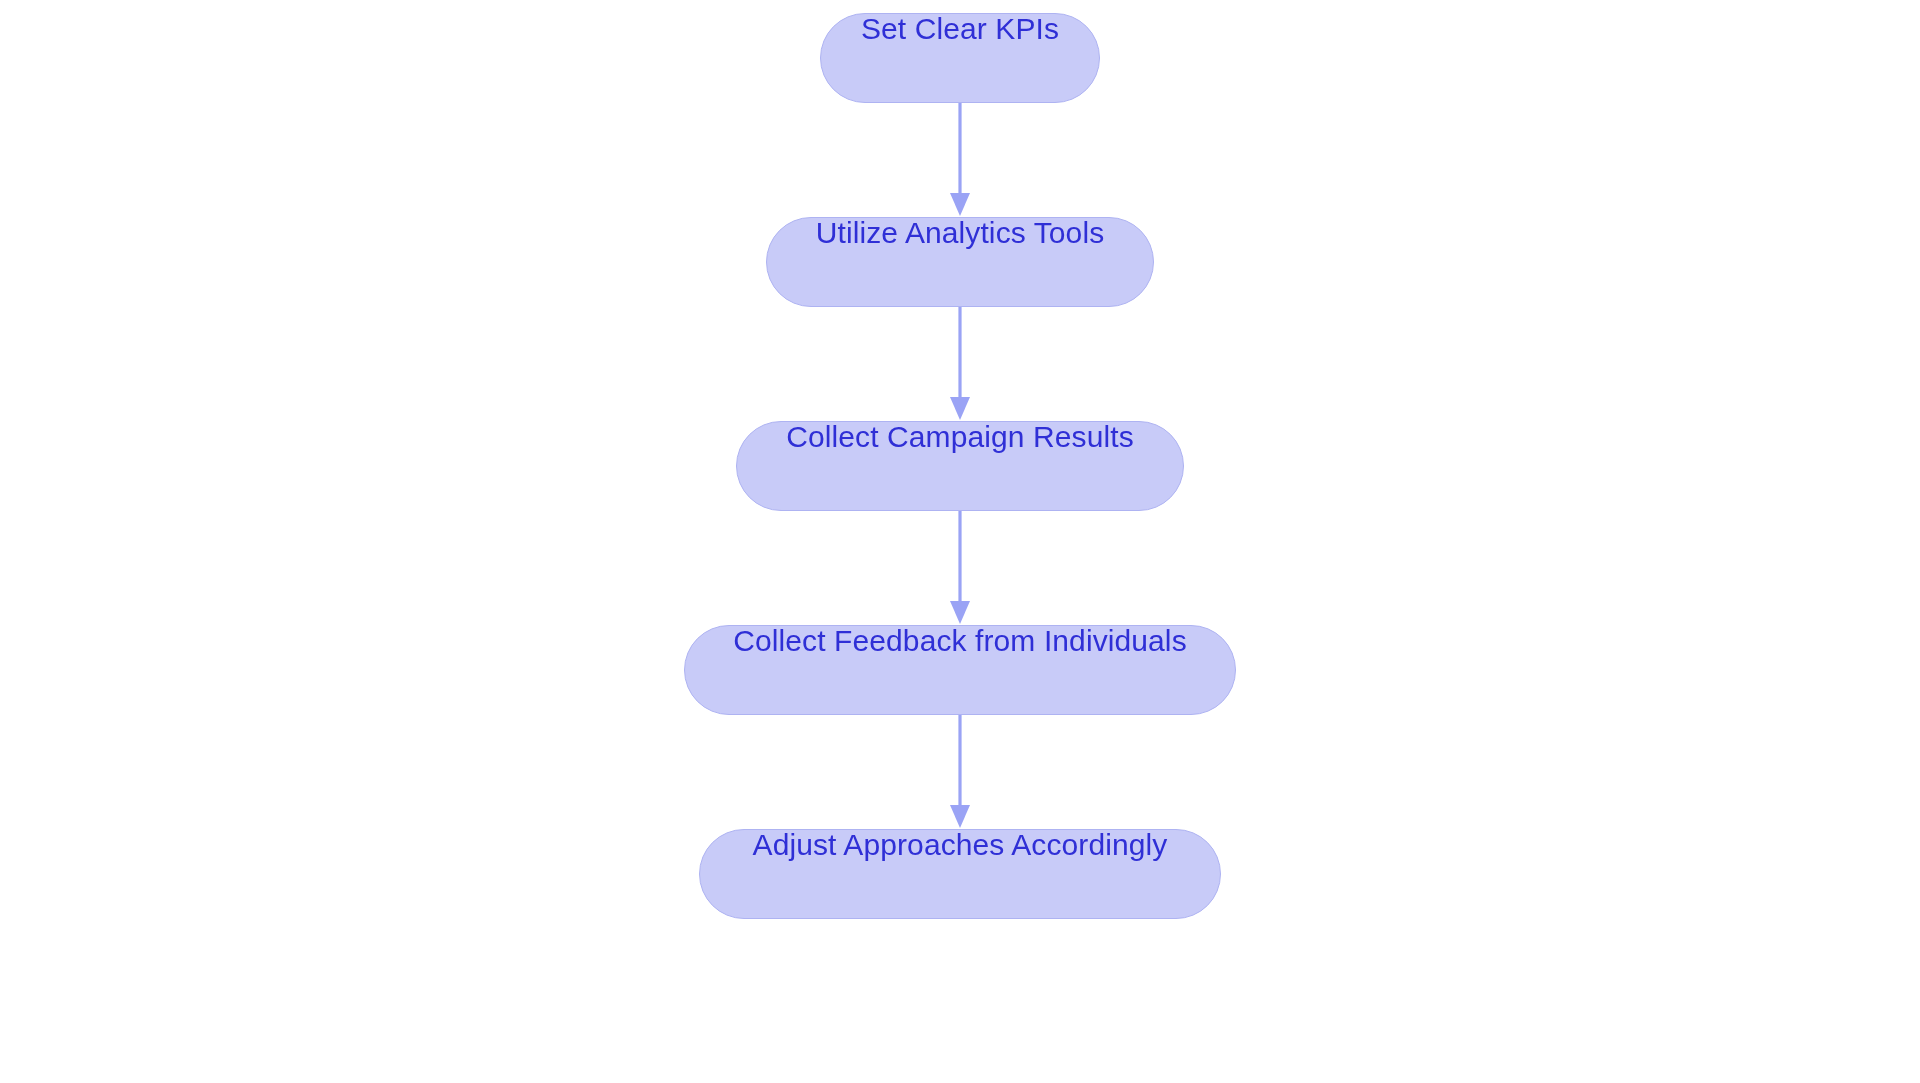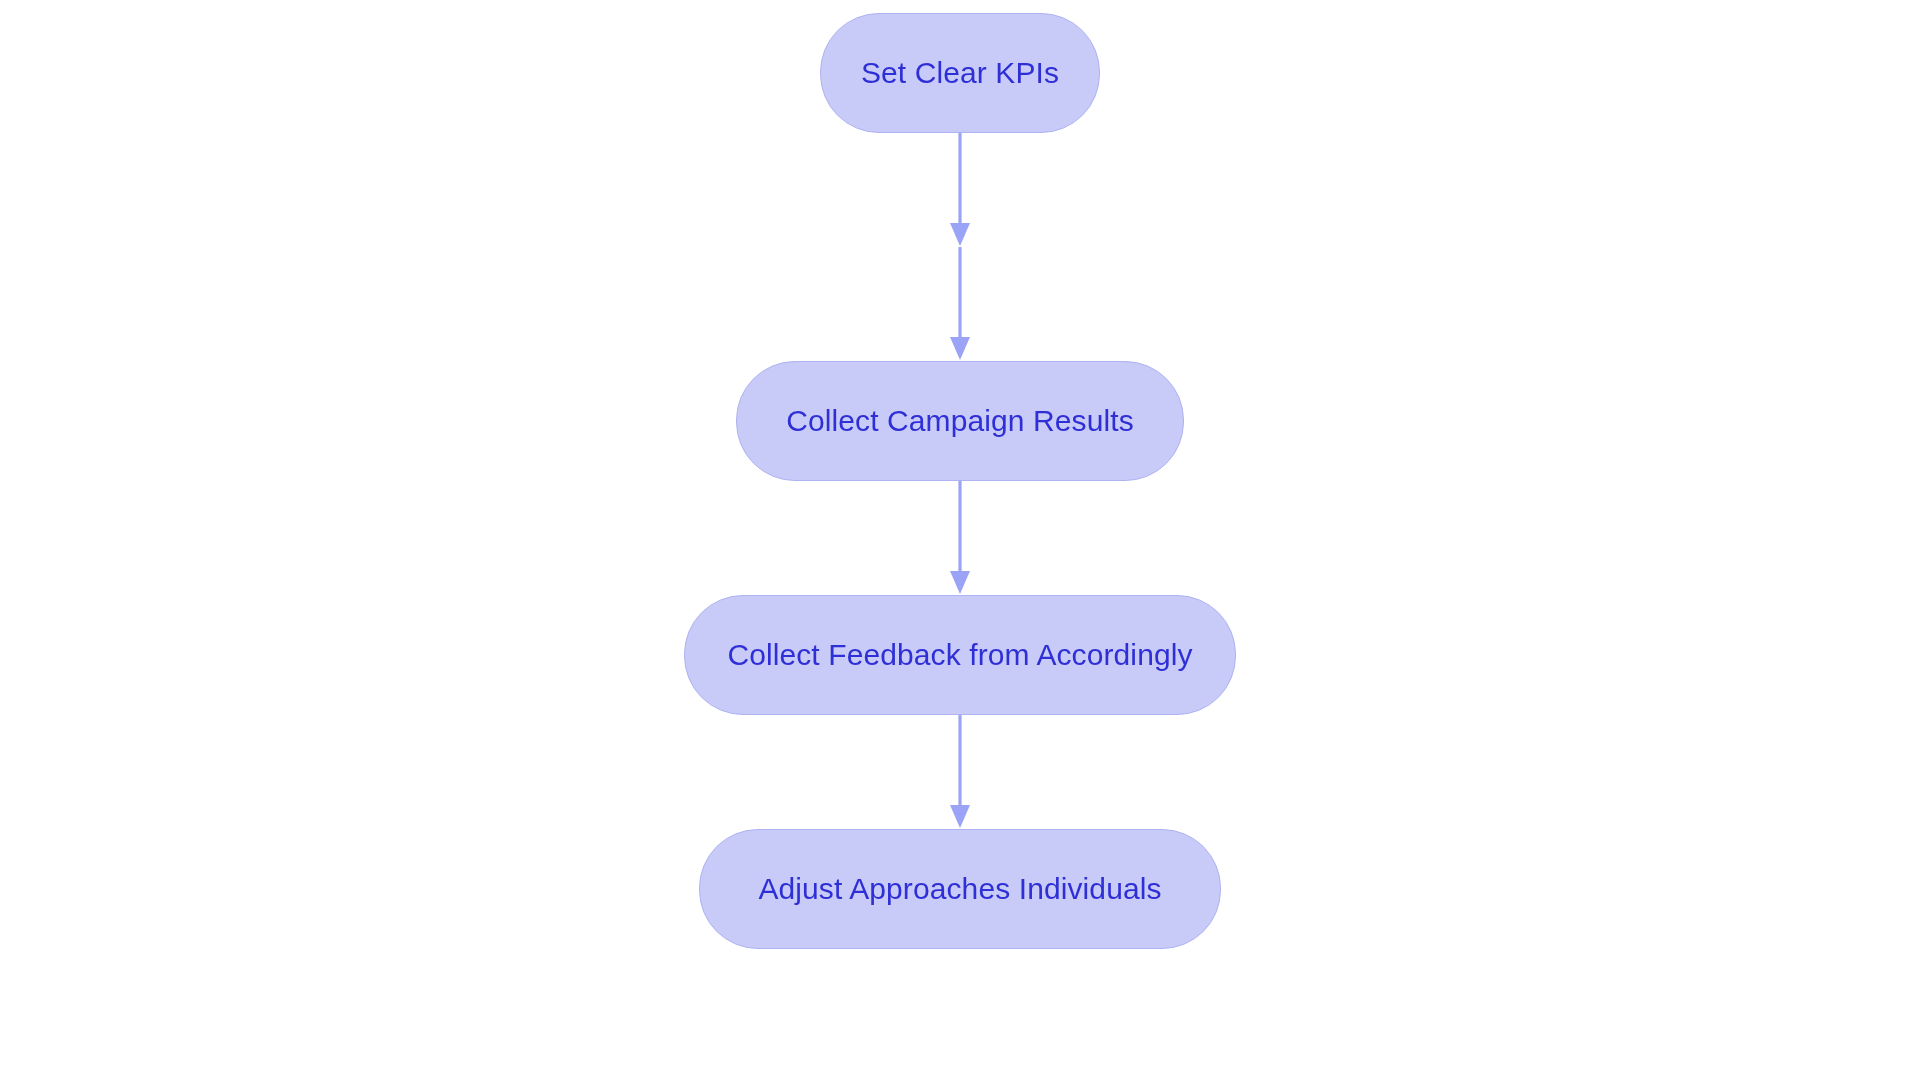--- a/index.html
+++ b/index.html
@@ -31,26 +31,26 @@
     display: flex;
     flex-direction: column;
     align-items: center;
     justify-content: flex-start;
     padding-top: 13px;
     box-sizing: border-box;
   }
 
   .flow-node {
     box-sizing: border-box;
-    height: 120px;
+    height: 90px;
     border-radius: 59px;
     background: #c8cbf8;
     border: 1.6px solid #aeb3f2;
     display: flex;
-    align-items: center;
+    align-items: flex-start;
     justify-content: center;
     flex: 0 0 auto;
   }
 
   .flow-node-label {
     color: #2f2fd6;
     font-size: 30px;
     font-family: "Liberation Sans", sans-serif;
     font-weight: 400;
     letter-spacing: 0.1px;
@@ -89,48 +89,51 @@
       <span class="flow-node-label">Set Clear KPIs</span>
     </div>
 
     <div class="flow-connector">
       <svg viewBox="0 0 30 114" xmlns="http://www.w3.org/2000/svg" aria-hidden="true">
         <line x1="15" y1="0" x2="15" y2="94" stroke="#9aa3f5" stroke-width="3.2"></line>
         <polygon points="5,90 25,90 15,113" fill="#9aa3f5"></polygon>
       </svg>
     </div>
 
+    <div class="flow-node n-w2">
+      <span class="flow-node-label">Utilize Analytics Tools</span>
+    </div>
 
     <div class="flow-connector">
       <svg viewBox="0 0 30 114" xmlns="http://www.w3.org/2000/svg" aria-hidden="true">
         <line x1="15" y1="0" x2="15" y2="94" stroke="#9aa3f5" stroke-width="3.2"></line>
         <polygon points="5,90 25,90 15,113" fill="#9aa3f5"></polygon>
       </svg>
     </div>
 
     <div class="flow-node n-w3">
       <span class="flow-node-label">Collect Campaign Results</span>
     </div>
 
     <div class="flow-connector">
       <svg viewBox="0 0 30 114" xmlns="http://www.w3.org/2000/svg" aria-hidden="true">
         <line x1="15" y1="0" x2="15" y2="94" stroke="#9aa3f5" stroke-width="3.2"></line>
         <polygon points="5,90 25,90 15,113" fill="#9aa3f5"></polygon>
       </svg>
     </div>
 
     <div class="flow-node n-w4">
-      <span class="flow-node-label">Collect Feedback from Accordingly</span>
+      <span class="flow-node-label">Collect Feedback from Individuals</span>
     </div>
 
     <div class="flow-connector">
       <svg viewBox="0 0 30 114" xmlns="http://www.w3.org/2000/svg" aria-hidden="true">
         <line x1="15" y1="0" x2="15" y2="94" stroke="#9aa3f5" stroke-width="3.2"></line>
         <polygon points="5,90 25,90 15,113" fill="#9aa3f5"></polygon>
       </svg>
     </div>
 
     <div class="flow-node n-w5">
-      <span class="flow-node-label">Adjust Approaches Individuals</span>
+      <span class="flow-node-label">Adjust Approaches Accordingly</span>
     </div>
 
   </div>
 </div>
 
 </body></html>

